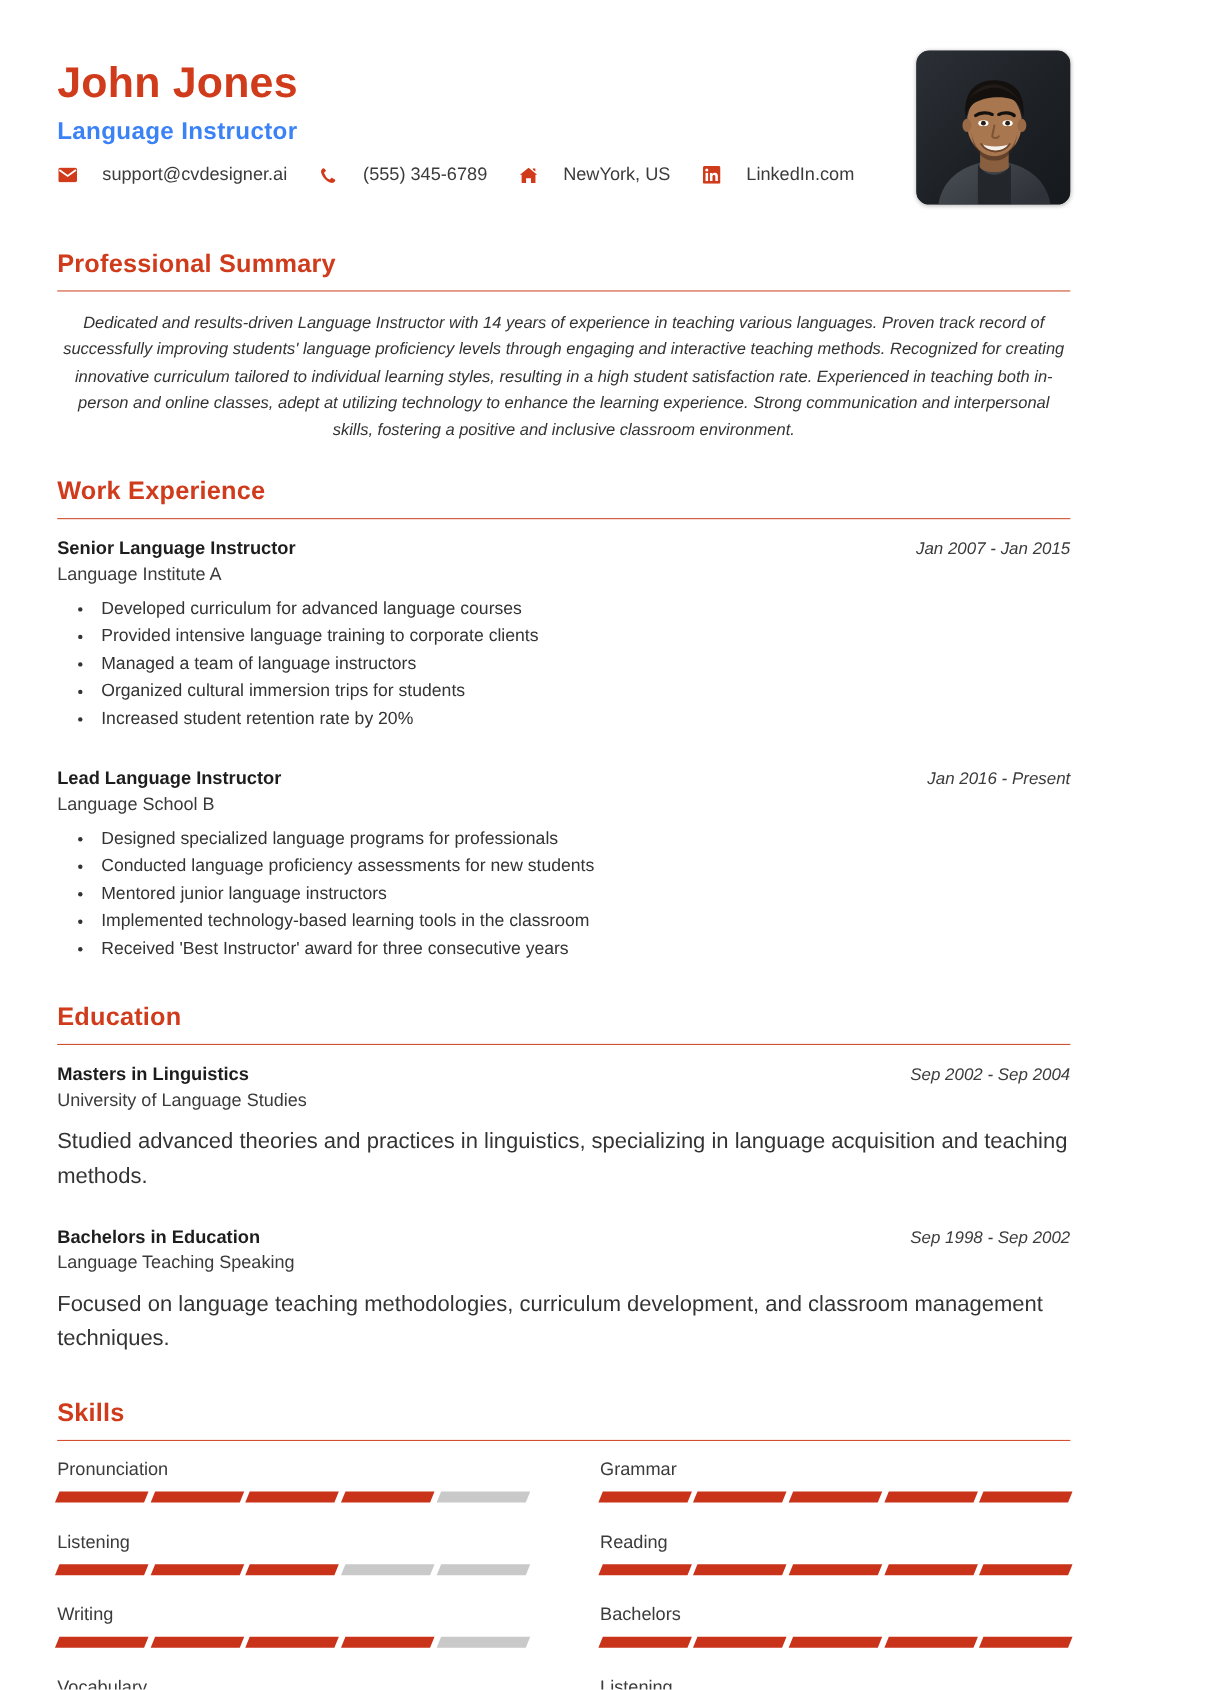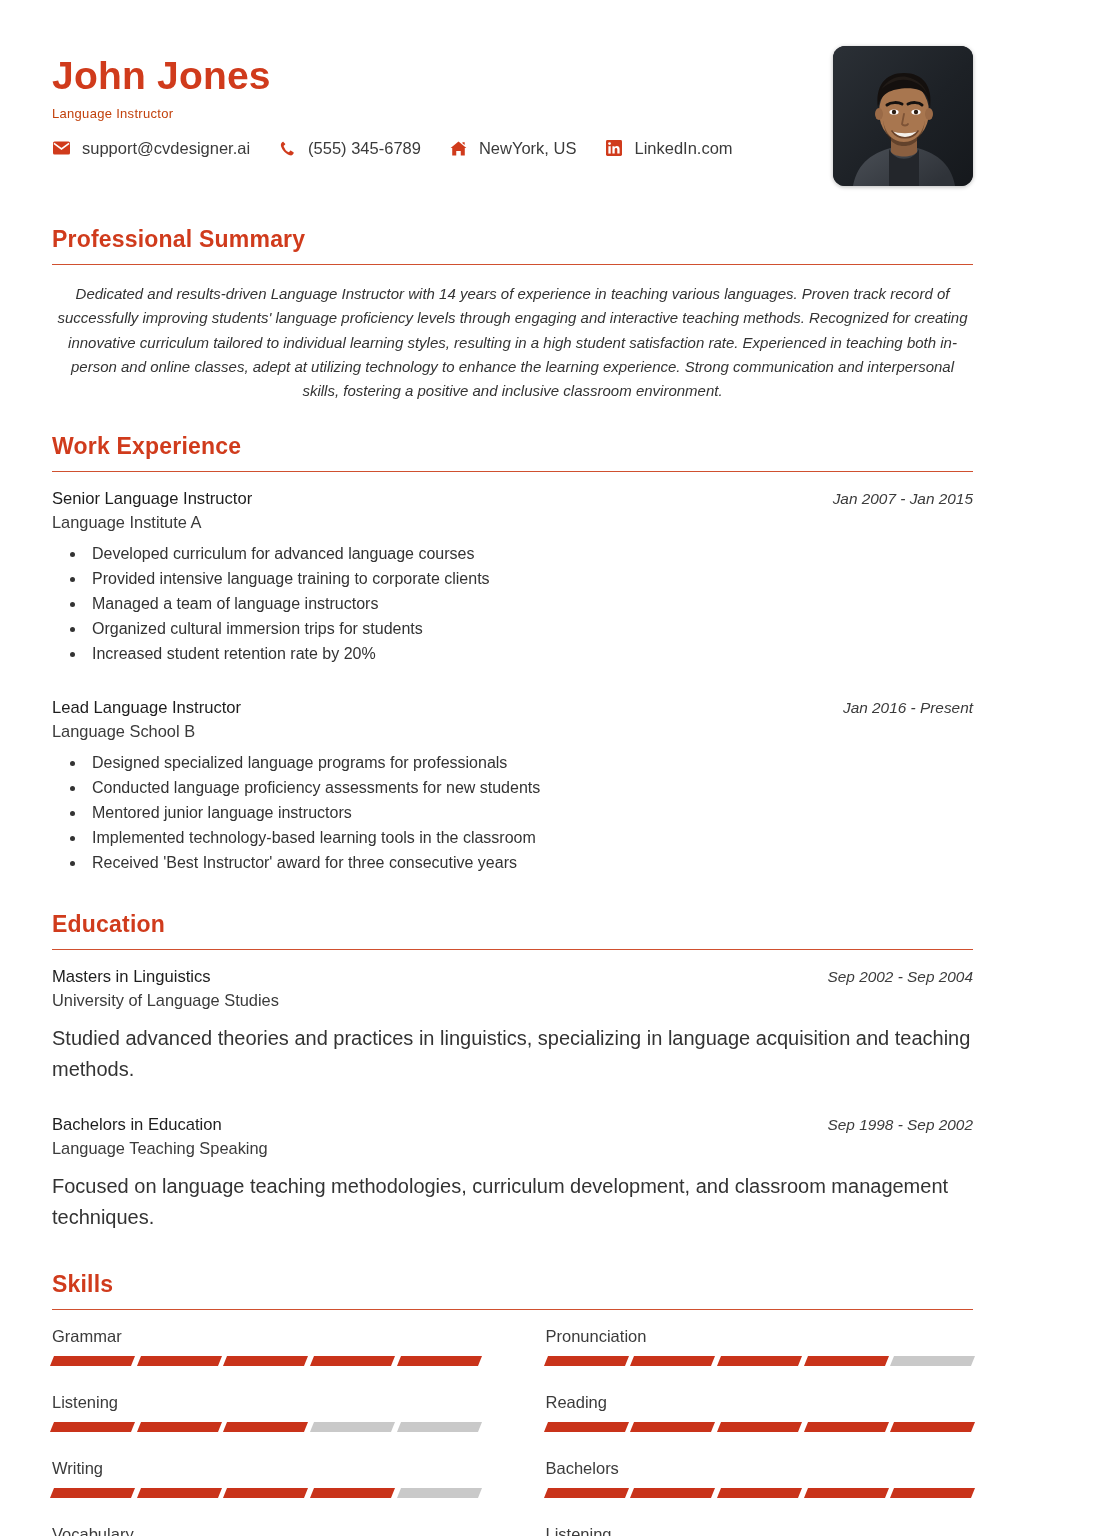--- a/index.html
+++ b/index.html
@@ -35,39 +35,39 @@
 
   .full-name {
     font-size: 39px;
     font-weight: bold;
     color: #d03b1c;
     letter-spacing: 0.2px;
     line-height: 1.05;
   }
 
   .job-title {
-    font-size: 13px;
-    color: #c2410c;
+    font-size: 22px;
+    color: #3b82f6;
     margin-top: 9px;
     letter-spacing: 0.3px;
-    font-weight: 400;
+    font-weight: 700;
   }
 
   .contact-row {
     display: flex;
     align-items: center;
     margin-top: 18px;
     gap: 28px;
     flex-wrap: wrap;
   }
 
   .contact-item {
     display: flex;
     align-items: center;
-    gap: 11px;
+    gap: 22px;
     font-size: 16.5px;
     color: #3b3b3b;
     white-space: nowrap;
   }
 
   .c-icon {
     display: inline-flex;
     align-items: center;
     justify-content: center;
     width: 19px;
@@ -119,21 +119,21 @@
 
   .entry-head {
     display: flex;
     align-items: baseline;
     justify-content: space-between;
     gap: 20px;
   }
 
   .entry-role {
     font-size: 16.6px;
-    font-weight: normal;
+    font-weight: bold;
     color: #1d1d1d;
   }
 
   .entry-date {
     font-size: 15.4px;
     font-style: italic;
     color: #3b3b3b;
     white-space: nowrap;
     flex: 0 0 auto;
   }
@@ -374,40 +374,40 @@
       <div class="entry-org">Language Teaching Speaking</div>
       <p class="entry-desc">Focused on language teaching methodologies, curriculum development, and classroom management techniques.</p>
     </div>
   </div>
 
   <div class="section skills-section">
     <div class="section-title">Skills</div>
     <hr class="section-rule">
     <div class="skills-grid" id="skills-grid">
         <div class="skill">
+          <div class="skill-name">Pronunciation</div>
+          <div class="skill-bar">
+            <div class="seg on"></div>
+            <div class="seg on"></div>
+            <div class="seg on"></div>
+            <div class="seg on"></div>
+            <div class="seg"></div>
+          </div>
+        </div>
+        <div class="skill">
           <div class="skill-name">Grammar</div>
           <div class="skill-bar">
             <div class="seg on"></div>
             <div class="seg on"></div>
             <div class="seg on"></div>
             <div class="seg on"></div>
             <div class="seg on"></div>
           </div>
         </div>
         <div class="skill">
-          <div class="skill-name">Pronunciation</div>
-          <div class="skill-bar">
-            <div class="seg on"></div>
-            <div class="seg on"></div>
-            <div class="seg on"></div>
-            <div class="seg on"></div>
-            <div class="seg"></div>
-          </div>
-        </div>
-        <div class="skill">
           <div class="skill-name">Listening</div>
           <div class="skill-bar">
             <div class="seg on"></div>
             <div class="seg on"></div>
             <div class="seg on"></div>
             <div class="seg"></div>
             <div class="seg"></div>
           </div>
         </div>
         <div class="skill">

